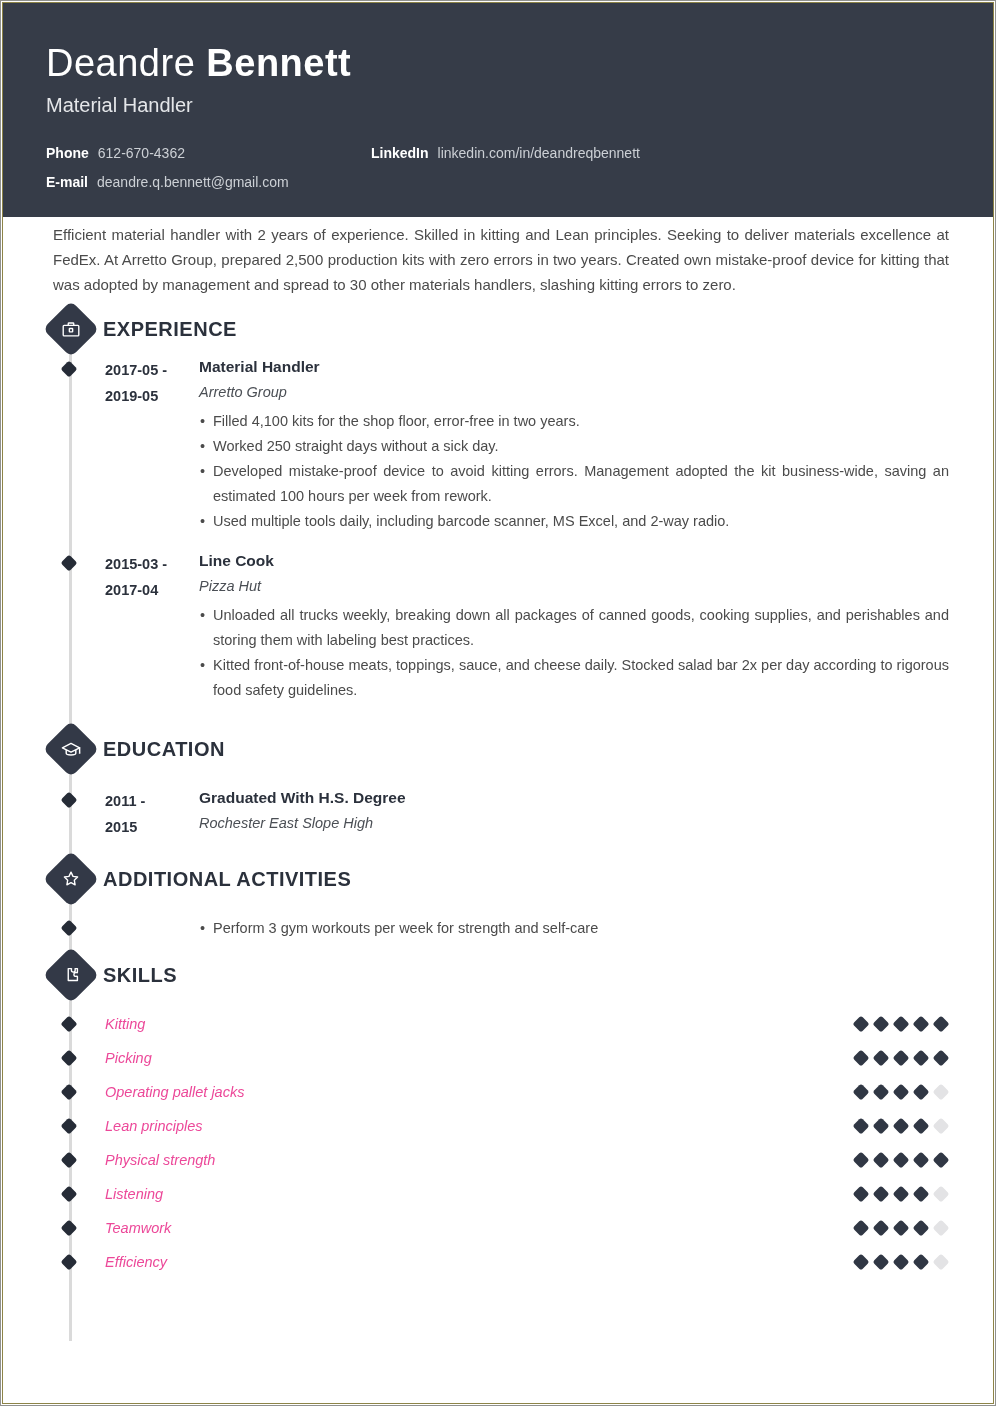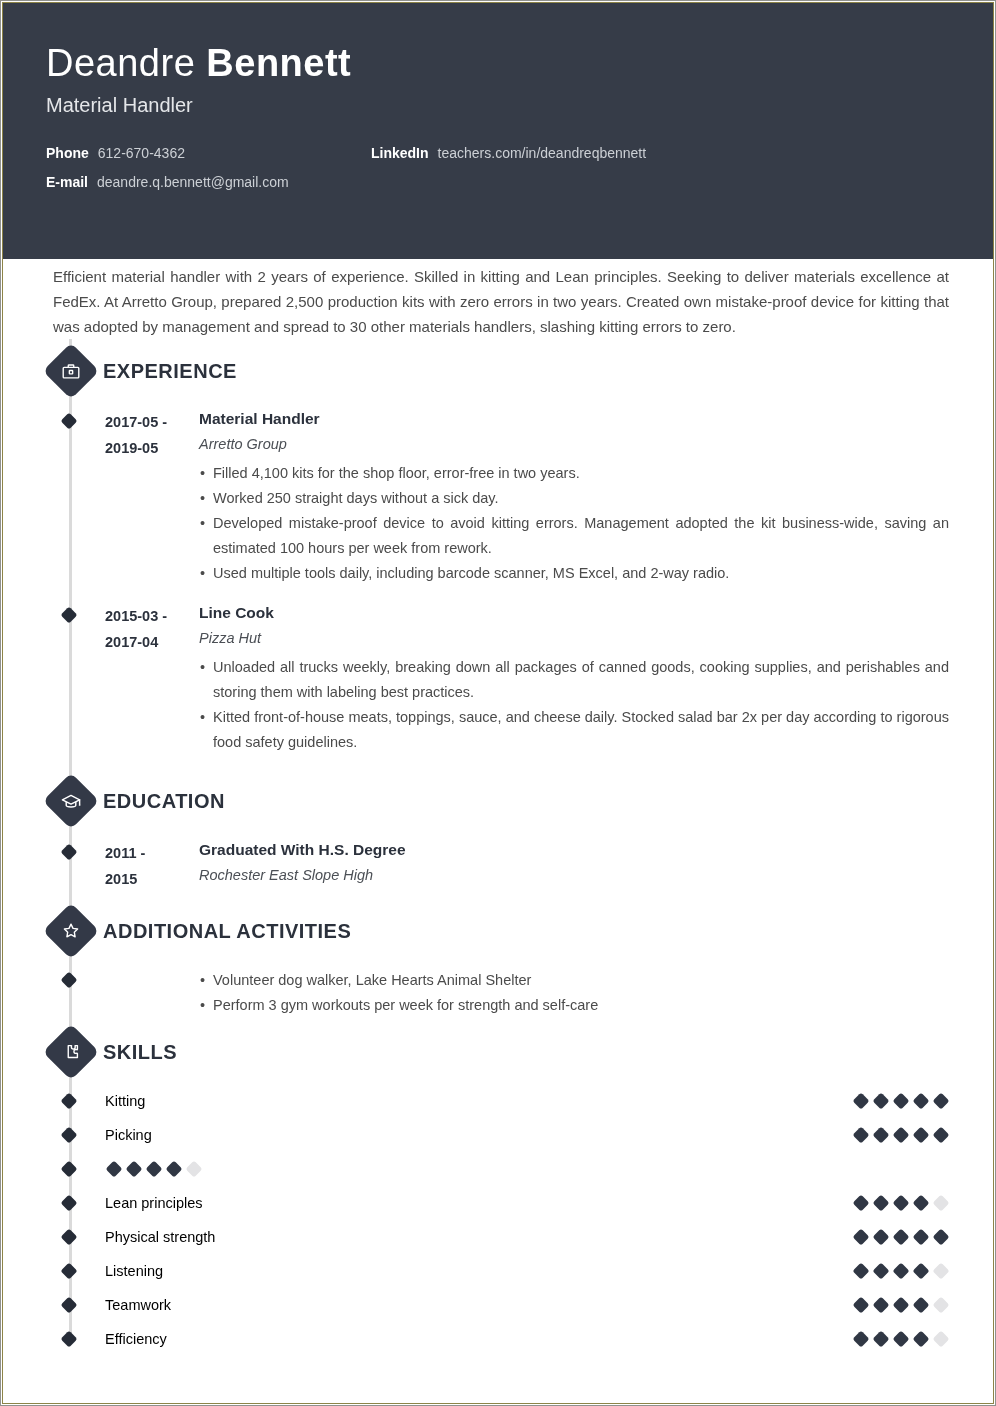--- a/index.html
+++ b/index.html
@@ -20,21 +20,21 @@
     width: 100%;
     height: 100%;
     border: 1px solid #8d8448;
     background: #ffffff;
     overflow: hidden;
   }
 
   
   .header {
     background: #363c48;
-    height: 256px;
+    height: 214px;
     padding: 40px 43px 0 43px;
   }
   .name-line {
     font-size: 38px;
     color: #ffffff;
     letter-spacing: 0.5px;
     line-height: 40px;
   }
   .name-first { font-weight: 400; }
   .name-last { font-weight: 700; }
@@ -157,37 +157,37 @@
   
   .skill-row {
     display: grid;
     grid-template-columns: 62px 1fr auto;
     align-items: center;
     height: 34px;
     padding: 0 44px 0 40px;
   }
   .skill-row .gutter-cell { height: 17px; }
   .skill-row .mini-diamond { position: absolute; left: 20px; top: 2px; }
-  .skill-label { font-size: 14.5px; color: #000000; }
+  .skill-label { font-size: 14.5px; color: #ec4899; font-style: italic; }
   .rating { display: flex; gap: 3px; }
   .rating-diamond-box {
     width: 17px; height: 17px;
     display: flex; align-items: center; justify-content: center;
   }
   .rating-diamond {
     width: 12px; height: 12px;
     border-radius: 2.5px;
     transform: rotate(45deg);
   }
   .rating-diamond.filled { background: #303744; }
   .rating-diamond.empty  { background: #e3e3e5; }
 
   
   .sec-experience .section-header { margin-top: 4px; }
-  .sec-experience .entry-first    { margin-top: 10px; }
+  .sec-experience .entry-first    { }
   .sec-education .section-header  { margin-top: 18px; }
   .sec-education .entry-first     { margin-top: 11px; }
   .sec-activities .section-header { margin-top: 11px; }
   .sec-activities .entry-first    { margin-top: 9px; }
   .sec-skills .section-header     { margin-top: 6px; }
   .sec-skills .skills-list        { margin-top: 4px; }
 </style>
 </head>
 <body>
 
@@ -200,21 +200,21 @@
         <span class="name-last">Bennett</span>
       </div>
       <div class="job-subtitle">Material Handler</div>
       <div class="contacts">
         <div class="contact-pair">
           <span class="contact-label">Phone</span>
           <span class="contact-value">612-670-4362</span>
         </div>
         <div class="contact-pair">
           <span class="contact-label">LinkedIn</span>
-          <span class="contact-value">teachers.com/in/deandreqbennett</span>
+          <span class="contact-value">linkedin.com/in/deandreqbennett</span>
         </div>
         <div class="contact-pair">
           <span class="contact-label">E-mail</span>
           <span class="contact-value">deandre.q.bennett@gmail.com</span>
         </div>
       </div>
     </div>
 
     <div class="summary">Efficient material handler with 2 years of experience. Skilled in kitting and Lean principles. Seeking to deliver materials excellence at FedEx. At Arretto Group, prepared 2,500 production kits with zero errors in two years. Created own mistake-proof device for kitting that was adopted by management and spread to 30 other materials handlers, slashing kitting errors to zero.</div>
 
@@ -317,21 +317,20 @@
           <div class="section-title">Additional Activities</div>
         </div>
 
         <div class="entry entry-first">
           <div class="gutter-cell">
             <div class="mini-diamond"></div>
           </div>
           <div class="dates"></div>
           <div>
             <ul class="bullets" style="margin-top:0;">
-              <li>Volunteer dog walker, Lake Hearts Animal Shelter</li>
               <li>Perform 3 gym workouts per week for strength and self-care</li>
             </ul>
           </div>
         </div>
       </div>
 
       <div class="sec-skills">
         <div class="section-header">
           <div class="icon-diamond-box">
             <div class="icon-diamond">
@@ -387,20 +386,21 @@
                 </div>
                 <div class="rating-diamond-box">
                   <div class="rating-diamond filled"></div>
                 </div>
               </div>
             </div>
             <div class="skill-row">
               <div class="gutter-cell">
                 <div class="mini-diamond"></div>
               </div>
+              <div class="skill-label">Operating pallet jacks</div>
               <div class="rating">
                 <div class="rating-diamond-box">
                   <div class="rating-diamond filled"></div>
                 </div>
                 <div class="rating-diamond-box">
                   <div class="rating-diamond filled"></div>
                 </div>
                 <div class="rating-diamond-box">
                   <div class="rating-diamond filled"></div>
                 </div>

